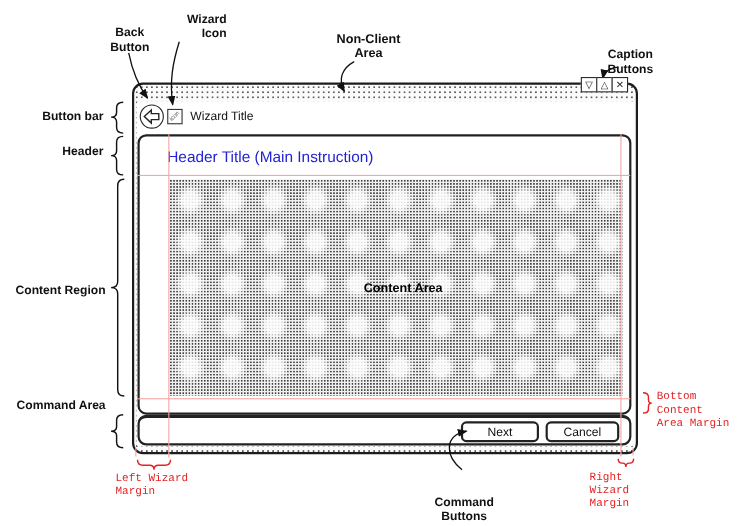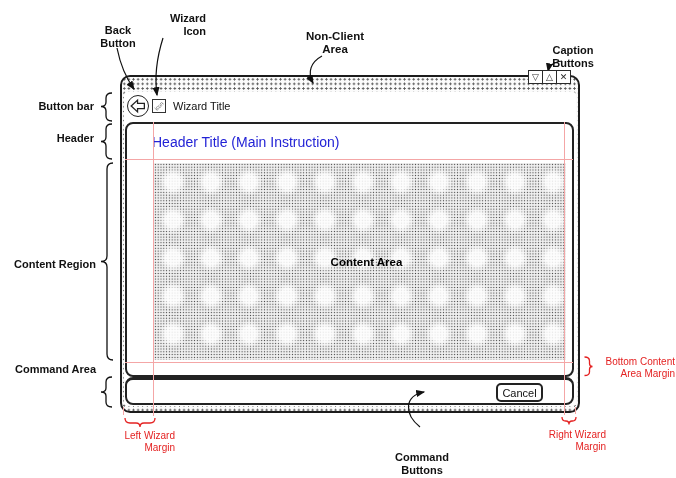--- a/index.html
+++ b/index.html
@@ -61,34 +61,34 @@
     left:125px; top:377px; width:449px; height:28px;
     border:2.2px solid #222; border-top-width:3px; border-radius:8px;
     background:#fff; z-index:2;
   }
   .wizard-btn {
     border:2px solid #222; border-radius:5px; background:#fff; z-index:4;
     display:flex; align-items:center; justify-content:center;
     font-size:11px; color:#111;
   }
   .next-button   { left:419px; top:383px; width:71px; height:19px; }
-  .cancel-button { left:496px; top:383px; width:47px; height:19px; }
+  .cancel-button { left:496px; top:383px; width:67px; height:19px; }
 
   
   .mline { background:#f4a6a6; z-index:3; }
   .vline-left  { left:153px; top:122px; width:1px; height:292px; }
   .vline-right { left:564px; top:122px; width:1px; height:292px; }
   .hline-top    { left:125px; top:159px; width:448px; height:1px; }
   .hline-bottom { left:125px; top:362px; width:448px; height:1px; }
 
   
   .lbl { z-index:6; white-space:pre-line; }
   .lbl-black { font-size:11px; font-weight:bold; color:#111; line-height:12.5px; text-align:center; }
   .lbl-left  { font-size:11px; font-weight:bold; color:#111; text-align:right; }
-  .lbl-red   { font-size:10px; color:#e42222; line-height:12px; text-align:right; }
+  .lbl-red   { font-size:10px; color:#e42222; line-height:12px; text-align:left;font-family:Liberation Mono, monospace; }
 
   .lbl-back     { left:92px;  top:24px;  width:52px; }
   .lbl-wizicon  { left:156px; top:12px;  width:50px;text-align:right; }
   .lbl-nonclient{ left:298px; top:30px;  width:74px; font-size:11.5px; }
   .lbl-caption  { left:545px; top:44px;  width:56px; }
   .lbl-cmdbtns  { left:390px; top:451px; width:64px; }
 
   .lbl-titlebar { left:0;  top:100px; width:94px; }
   .lbl-header   { left:0;  top:132px; width:94px; }
   .lbl-contentr { left:0;  top:258px; width:96px; }
@@ -130,20 +130,23 @@
   </div>
   <div class="abs wizard-title">Wizard Title</div>
 
   <div class="abs client-rect"></div>
   <div class="abs header-title">Header Title (Main Instruction)</div>
   <div class="abs content-area">
     <span class="content-area-label">Content Area</span>
   </div>
 
   <div class="abs command-rect"></div>
+  <div class="abs wizard-btn next-button">
+    <span>Next</span>
+  </div>
   <div class="abs wizard-btn cancel-button">
     <span>Cancel</span>
   </div>
 
   <div class="abs mline vline-left"></div>
   <div class="abs mline vline-right"></div>
   <div class="abs mline hline-top"></div>
   <div class="abs mline hline-bottom"></div>
 
   <svg id="overlay" class="abs">

